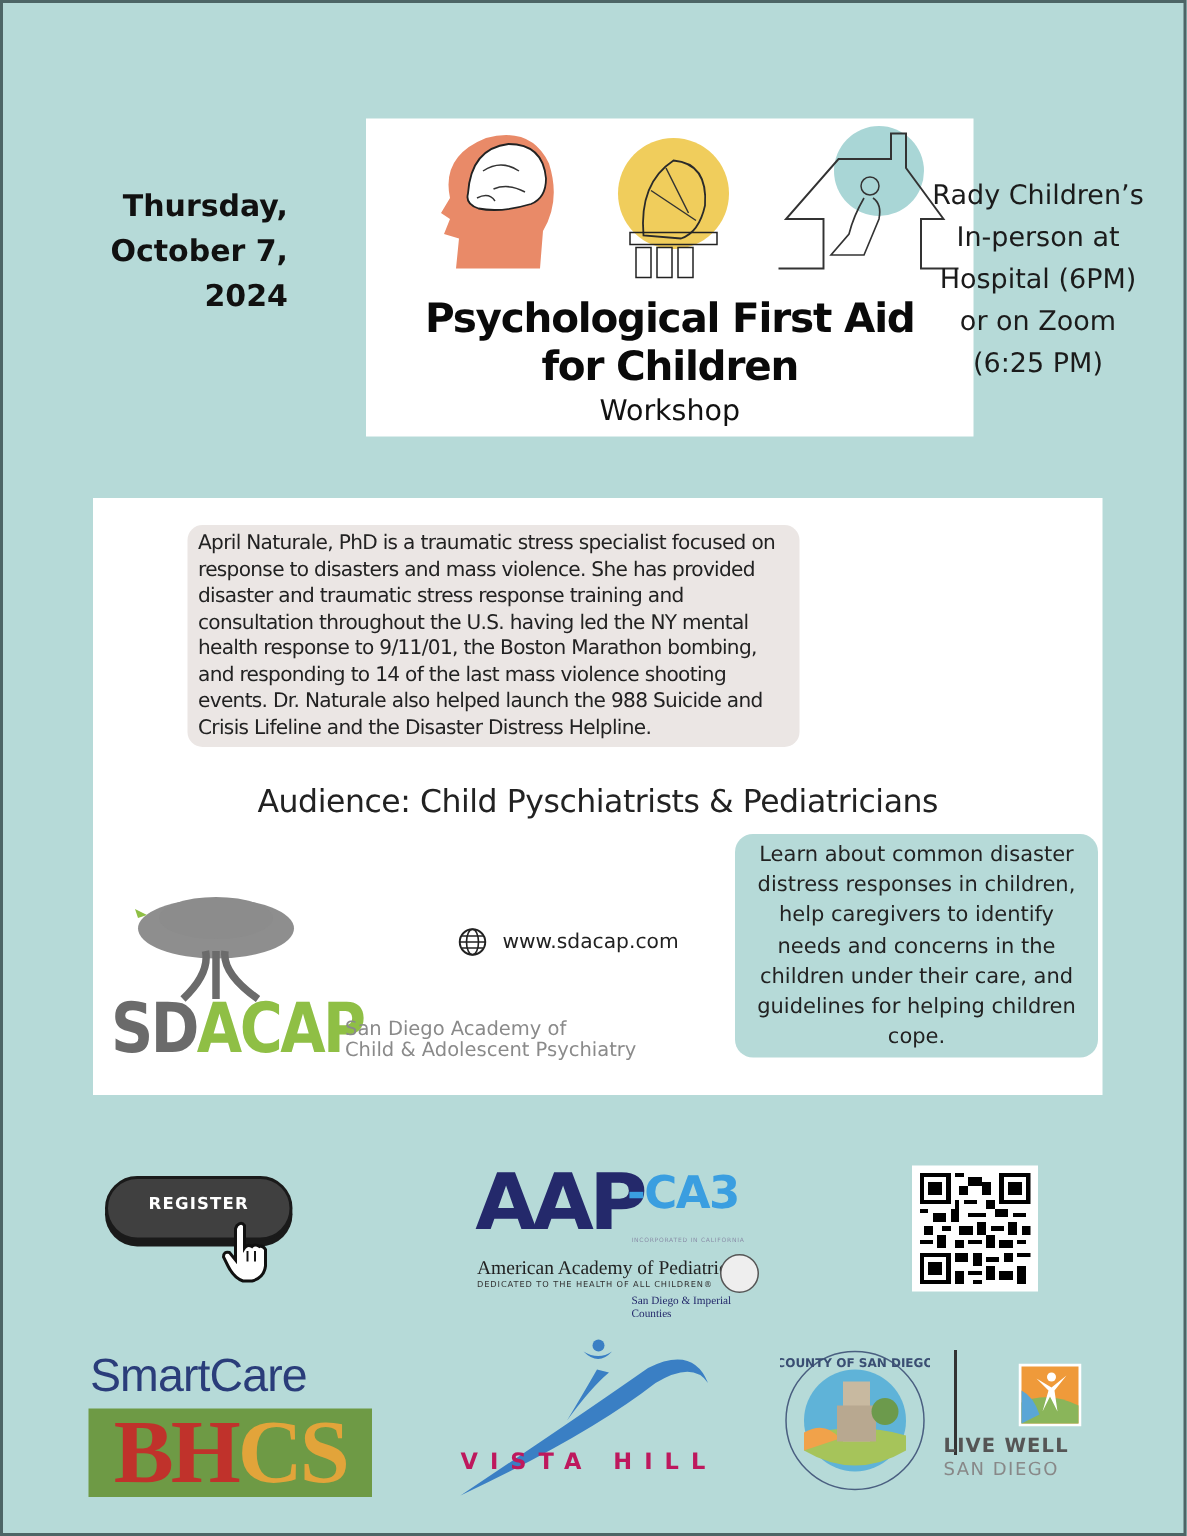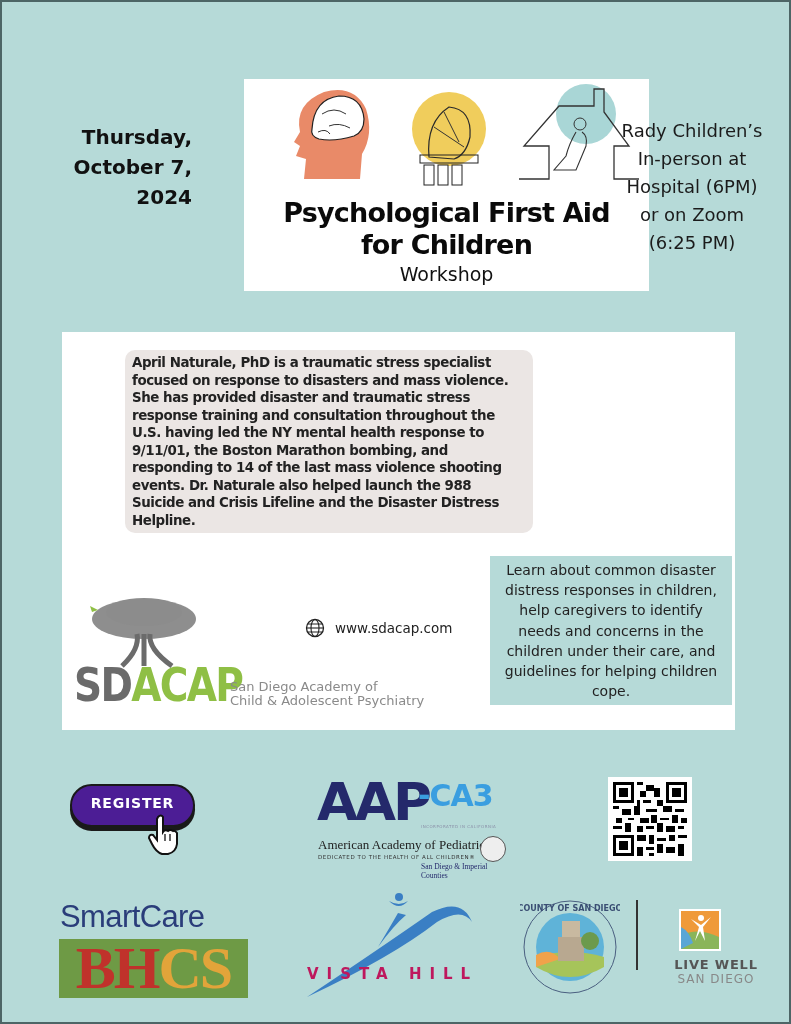--- a/index.html
+++ b/index.html
@@ -34,52 +34,52 @@
   }
   .illus { position: absolute; }
 
   
   .info-card {
     left: 60px; top: 330px; width: 673px; height: 398px; background: #fff;
   }
   .bio {
     position: absolute; left: 63px; top: 18px; width: 408px;
     background: #ebe6e4; border-radius: 10px; padding: 4px 7px;
-    font-size: 13.4px; line-height: 17.5px; color: #222; letter-spacing: -0.45px; font-weight: bold;
+    font-size: 13.4px; line-height: 17.5px; color: #222; letter-spacing: -0.45px;
   }
   .audience {
     position: absolute; left: 0; right: 0; top: 190px; text-align: center;
     font-size: 21px; color: #222; letter-spacing: -0.3px;
   }
   .learn {
     position: absolute; left: 428px; top: 224px; width: 242px;
-    background: #b6dad8; border-radius: 0; padding: 4px 6px;
+    background: #b6dad8; border-radius: 12px; padding: 4px 6px;
     text-align: center; font-size: 14px; line-height: 20.2px; color: #222;
   }
   .web {
     position: absolute; left: 243px; top: 286px; display: flex; align-items: center; gap: 10px;
     font-size: 13.5px; color: #222;
   }
   .sdacap-tree { position: absolute; left: 20px; top: 262px; }
   .sdacap-text {
     position: absolute; left: 12px; top: 330px; font-weight: bold; font-size: 46px;
     letter-spacing: -2px; transform: scaleX(0.85); transform-origin: left; line-height: 46px;
   }
   .sdacap-text .sd { color: #6b6b6b; }
   .sdacap-text .acap { color: #8fbf45; }
   .sdacap-sub {
     position: absolute; left: 168px; top: 348px; font-size: 13px; line-height: 14px; color: #8a8a8a;
   }
 
   
   .register {
     left: 68px; top: 782px; width: 125px; height: 43px;
-    background: #4c1d95; border-radius: 22px; border: 2px solid #1a1a1a;
+    background: #404040; border-radius: 22px; border: 2px solid #1a1a1a;
     box-shadow: 0 4px 0 #1a1a1a;
-    color: #fff; font-weight: bold; font-size: 14px; letter-spacing: 0.8px;
+    color: #fff; font-weight: bold; font-size: 11px; letter-spacing: 0.8px;
     display: flex; align-items: center; justify-content: center; padding-bottom: 6px;
     cursor: pointer;
     text-align: right;
   }
   .hand { left: 145px; top: 812px; }
 
   
   .aap { left: 312px; top: 770px; width: 200px; height: 95px; }
   .aap .big {
     position: absolute; left: 4px; top: 4px; font-weight: bold; font-size: 52px; line-height: 52px;
@@ -110,21 +110,21 @@
   
   .vista { left: 300px; top: 885px; width: 200px; height: 120px; }
   .vista .label {
     position: absolute; left: 5px; top: 78px; font-weight: bold; font-size: 15px; letter-spacing: 8px; color: #be185d;
   }
 
   
   .county { left: 518px; top: 895px; }
   .divider { left: 634px; top: 898px; width: 1.5px; height: 70px; background: #333; }
   .livewell-icon { left: 677px; top: 907px; width: 42px; height: 42px; }
-  .livewell { left: 659px; top: 955px; width: 110px; text-align: center; }
+  .livewell { left: 627px; top: 955px; width: 110px; text-align: left; }
   .livewell .l1 { font-size: 13px; color: #555; letter-spacing: 0.8px; font-weight: bold; }
   .livewell .l2 { font-size: 12px; color: #888; letter-spacing: 1px; }
 </style>
 </head>
 <body>
 
 <div class="abs date">
   <div>Thursday,</div>
   <div>October 7,</div>
   <div>2024</div>
@@ -164,20 +164,21 @@
 <div class="abs location">
   <div>Rady Children’s</div>
   <div>In-person at</div>
   <div>Hospital (6PM)</div>
   <div>or on Zoom</div>
   <div>(6:25 PM)</div>
 </div>
 
 <div class="abs info-card">
   <div class="bio">April Naturale, PhD  is a traumatic stress specialist focused on response to disasters and mass violence. She has provided disaster and traumatic stress response training and consultation throughout the U.S. having led the NY mental health response to 9/11/01, the Boston Marathon bombing, and responding to 14 of the last mass violence shooting events. Dr. Naturale also helped launch the 988 Suicide and Crisis Lifeline and the Disaster Distress Helpline.</div>
+  <div class="audience">Audience: Child Pyschiatrists &amp; Pediatricians</div>
 
   <svg class="sdacap-tree" width="140" height="75" viewBox="0 0 140 75">
     <ellipse cx="62" cy="25" rx="52" ry="20" fill="#7a7a7a" opacity="0.85"></ellipse>
     <ellipse cx="62" cy="18" rx="38" ry="14" fill="#8c8c8c"></ellipse>
     <path d="M55 40 Q58 55 40 72 M68 40 Q66 55 90 72 M62 40 L62 72" stroke="#6b6b6b" stroke-width="5" fill="none"></path>
     <path d="M8 12 L16 16 L10 18 Z" fill="#8fbf45"></path>
   </svg>
   <div class="sdacap-text">
     <span class="sd">SD</span><span class="acap">ACAP</span>
   </div>

